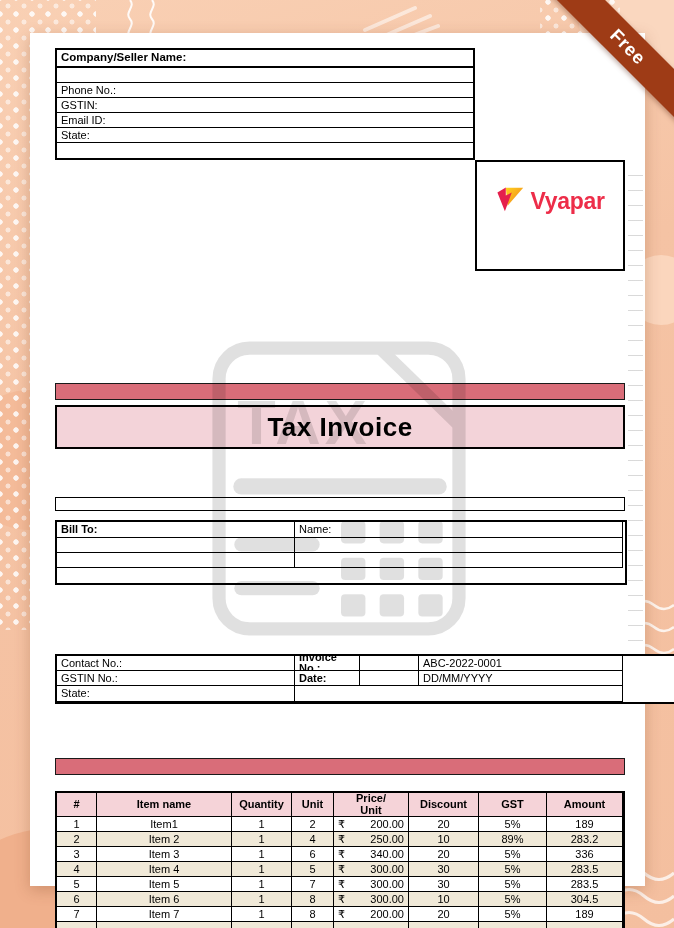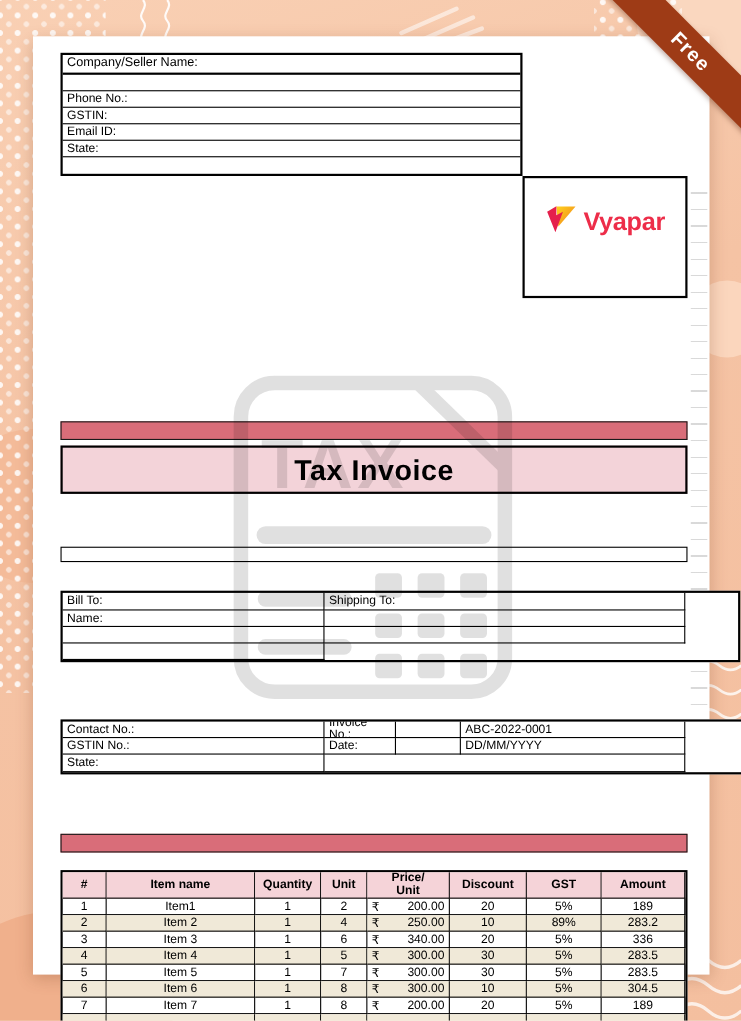--- a/index.html
+++ b/index.html
@@ -19,36 +19,36 @@
     color:#fff;font-weight:bold;font-size:18px;letter-spacing:1px;z-index:9;
     box-shadow:0 2px 5px rgba(80,30,10,.35);}
   
   .doc{position:absolute;left:25px;top:15px;width:570px;height:782px;font-size:11px;}
   .abs{position:absolute;}
   .bar{background:#d96d79;border:1px solid #1a1a1a;width:570px;height:17px;}
   .grid{display:grid;border:2px solid #000;background:#fff;}
   .cell{border-right:1px solid #000;border-bottom:1px solid #000;display:flex;align-items:center;
     padding:0 4px;overflow:hidden;line-height:1;}
   .cell:last-child{}
-  .b{font-weight:normal;}
+  .b{font-weight:bold;}
   .ctr{justify-content:center;padding:0 1px;}
   
   .seller{grid-template-columns:416px;grid-template-rows:18px repeat(6,15px);width:420px;}
   .seller .cell{border-right:none;}
   .seller .company{border-bottom:2px solid #000;font-size:11.5px;}
   .logo-box{left:420px;top:0;width:150px;height:111px;border:2px solid #000;background:#fff;
     display:flex;align-items:flex-start;justify-content:center;padding-top:24px;}
   .vy{display:flex;align-items:center;gap:5px;}
   .vy-name{font-weight:bold;font-size:23px;color:#ed2d49;letter-spacing:-.3px;}
   
   .title-band{left:0;top:117px;width:570px;height:44px;background:#f3d3d9;border:2px solid #000;
     display:flex;align-items:center;justify-content:center;font-size:26px;font-weight:bold;letter-spacing:.5px;}
   .blank-row{left:0;top:165px;width:570px;height:14px;border:1px solid #000;background:#fff;}
   
-  .billto{left:0;top:191px;grid-template-columns:238px 328px;grid-template-rows:16px 15px 15px 15px;width:618px;}
+  .billto{left:0;top:174px;grid-template-columns:238px 328px;grid-template-rows:16px 15px 15px 15px;width:572px;}
   .contact{left:0;top:243px;grid-template-columns:238px 65px 59px 204px;grid-template-rows:15px 15px 16px;width:632px;}
   
   .items{left:0;top:313px;width:570px;grid-template-columns:40px 135px 60px 42px 75px 70px 68px 76px;
     grid-template-rows:24px repeat(8,15px) 26px;}
   .ih{background:#f5d3d8;font-weight:bold;justify-content:center;text-align:center;flex-direction:column;gap:1px;}
   .beige{background:#f0e9d8;}
   .price{justify-content:space-between;}
   .rupee{font-family:"DejaVu Sans",sans-serif;}
   .tot{background:#e8949f;font-weight:bold;font-size:13.5px;border-top:1.5px solid #000;justify-content:center;}
   .tot-label{font-size:15px;}
@@ -150,21 +150,20 @@
       </div>
 
       <div class="abs bar z" style="left:0;top:112px;"></div>
       <div class="abs title-band z">
         <span>Tax Invoice</span>
       </div>
       <div class="abs blank-row z"></div>
 
       <div class="abs grid billto z">
         <div class="cell b">Bill To:</div>
-        <div class="cell b">Shipping To:</div>
         <div class="cell">Name:</div>
         <div class="cell"></div>
         <div class="cell"></div>
         <div class="cell"></div>
         <div class="cell"></div>
       </div>
 
       <div class="abs grid contact z">
         <div class="cell">Contact No.:</div>
         <div class="cell b">Invoice No.:</div>

